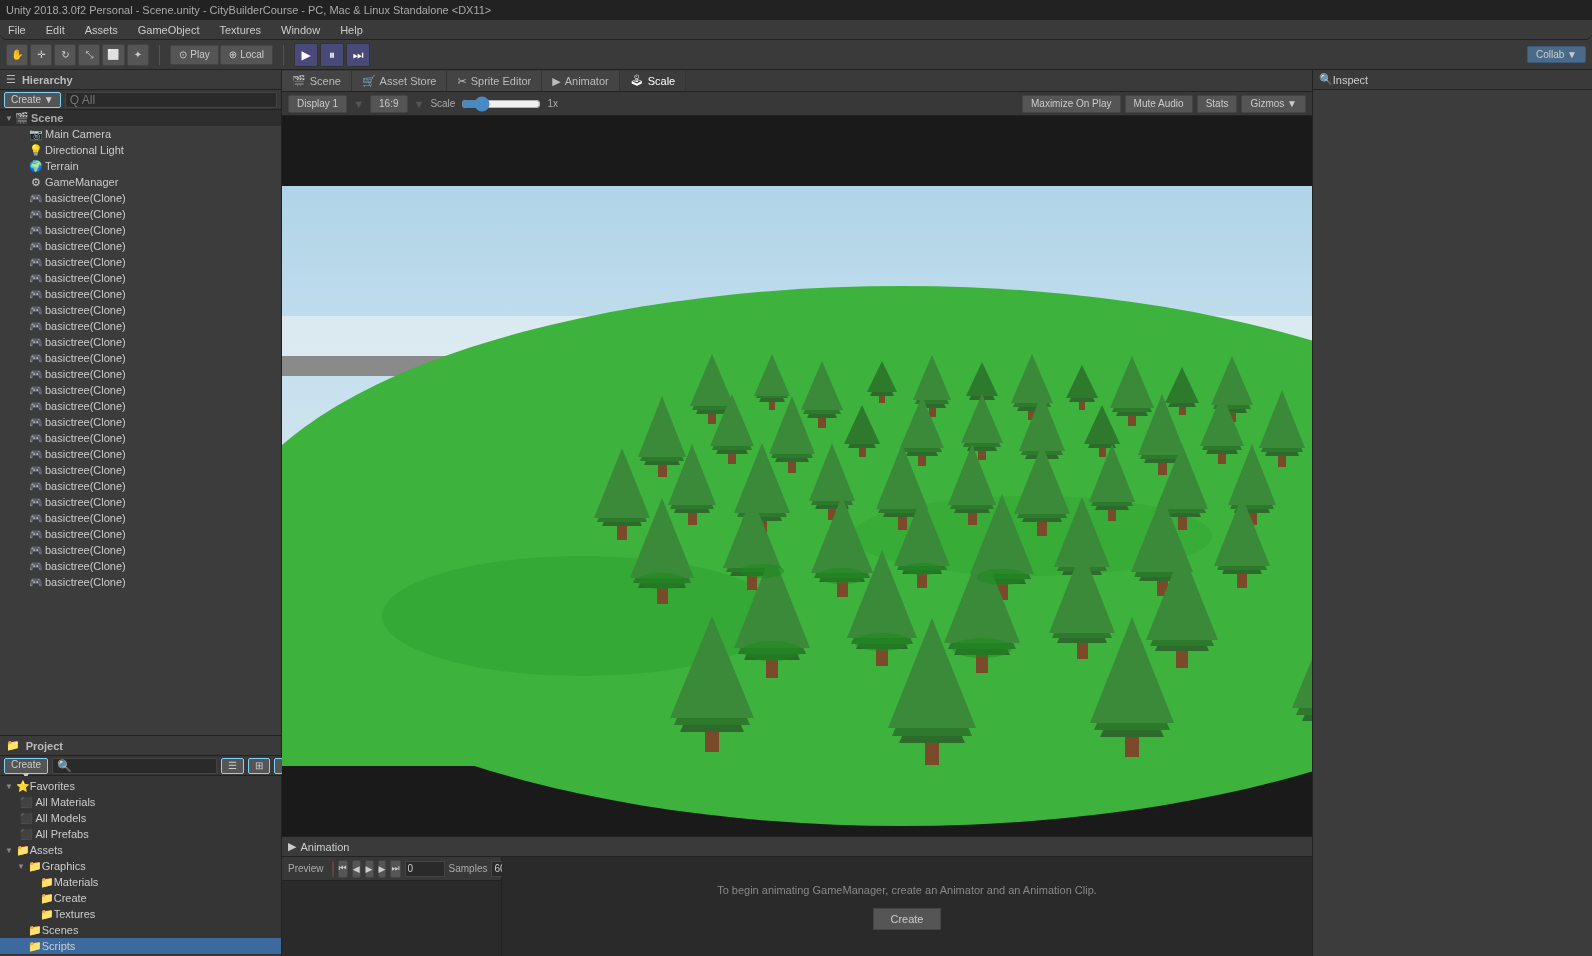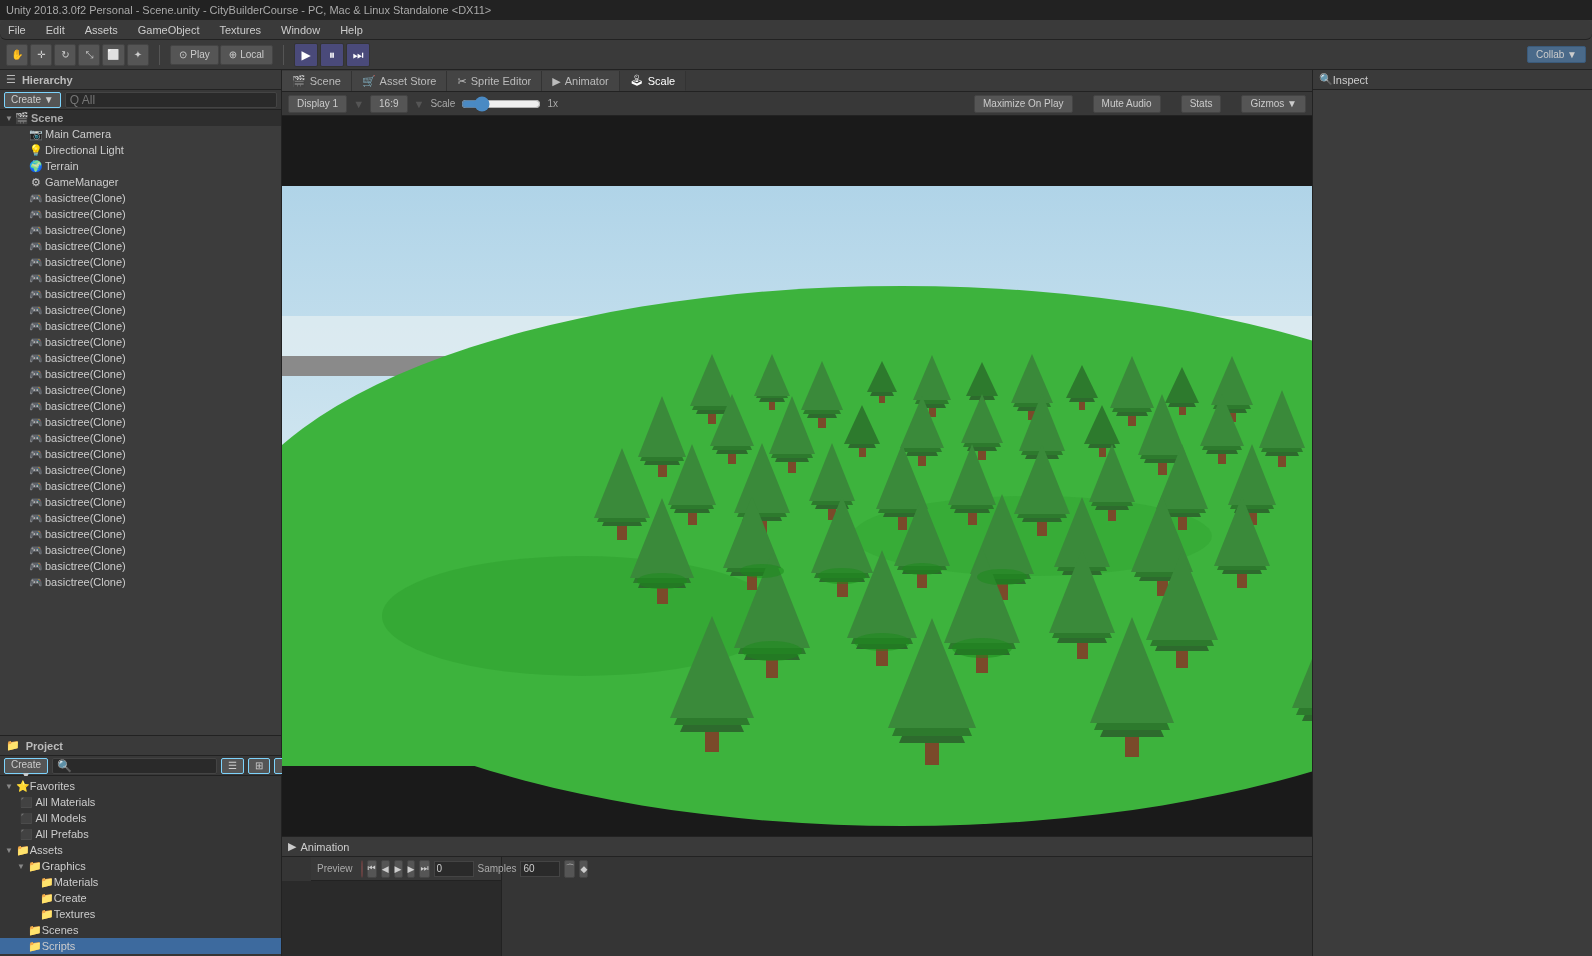--- a/index.html
+++ b/index.html
@@ -51,33 +51,33 @@
     
     #tab-bar { height: 22px; background: #3a3a3a; display: flex; align-items: flex-end; border-bottom: 1px solid #222; }
     .tab { height: 20px; padding: 0 10px; display: flex; align-items: center; font-size: 11px; cursor: pointer; background: #444; border-right: 1px solid #333; color: #bbb; gap: 4px; }
     .tab.active { background: #3c3c3c; color: #fff; border-bottom: 1px solid #3c3c3c; }
 
     
     #game-toolbar { height: 24px; background: #383838; display: flex; align-items: center; padding: 0 6px; gap: 6px; border-bottom: 1px solid #222; }
     .game-btn { height: 18px; padding: 0 8px; background: #555; border: 1px solid #444; color: #ccc; font-size: 10px; cursor: pointer; border-radius: 2px; }
     .scale-label { font-size: 10px; color: #aaa; }
     .scale-slider { width: 80px; height: 12px; accent-color: #4a8ac4; cursor: pointer; }
-    .right-btns { margin-left: auto; display: flex; gap: 20px; align-items: flex-end; }
+    .right-btns { margin-left: auto; display: flex; gap: 4px; align-items: flex-end; }
 
     
     #game-view { flex: 1; position: relative; overflow: hidden; background: #1a1a1a; }
 
     
     .game-scene { width: 100%; height: 100%; }
 
     
     #animation-panel { height: 120px; background: #353535; border-top: 1px solid #222; display: flex; flex-direction: column; }
     .anim-header { height: 20px; background: #3a3a3a; display: flex; align-items: center; padding: 0 6px; gap: 4px; border-bottom: 1px solid #222; }
     .anim-body { flex: 1; display: flex; flex-direction: column; }
-    .anim-controls { height: 24px; background: #383838; display: flex; align-items: center; padding: 0 6px; gap: 4px; border-bottom: 1px solid #222; margin-left: 29px; }
+    .anim-controls { height: 24px; background: #383838; display: flex; align-items: center; padding: 0 6px; gap: 4px; border-bottom: 1px solid #222; }
     .anim-ctrl-btn { width: 18px; height: 18px; background: #555; border: 1px solid #444; color: #ccc; font-size: 9px; cursor: pointer; display: flex; align-items: center; justify-content: center; border-radius: 2px; }
     .anim-record-btn { width: 18px; height: 18px; background: #883333; border: 1px solid #664444; border-radius: 50%; cursor: pointer; }
     .timeline-ruler { height: 16px; background: #333; display: flex; align-items: center; padding-left: 4px; border-bottom: 1px solid #222; overflow: hidden; }
     .timeline-content { flex: 1; background: #2a2a2a; display: flex; align-items: center; justify-content: center; color: #888; font-size: 11px; }
     .anim-samples { display: flex; align-items: center; gap: 4px; font-size: 10px; color: #aaa; }
     .anim-input { width: 40px; height: 16px; background: #2a2a2a; border: 1px solid #444; color: #ccc; font-size: 10px; padding: 0 2px; }
 
     
     #right-panel { width: 280px; background: #3c3c3c; border-left: 1px solid #222; display: flex; flex-direction: column; }
     .inspect-header { height: 20px; background: #3a3a3a; display: flex; align-items: center; padding: 0 6px; border-bottom: 1px solid #222; }
@@ -800,20 +800,27 @@
                 <span>Samples</span>
                 <input class="anim-input" type="text" value="60" style="">
               </div>
               <button class="anim-ctrl-btn">⌒</button>
               <button class="anim-ctrl-btn">◆</button>
             </div>
             <div style="flex:1; background:#2a2a2a; display:flex; align-items:center; justify-content:center;">
             </div>
           </div>
           <div class="anim-right">
+            <div class="timeline-content">
+              <div style="text-align:center;">
+                <span>To begin animating GameManager, create an Animator and an Animation Clip.</span>
+                <br><br>
+                <button style="padding: 4px 16px; background:#555; border:1px solid #444; color:#ccc; cursor:pointer; font-size:11px;">Create</button>
+              </div>
+            </div>
           </div>
         </div>
       </div>
     </div>
 
   </div>
 
   <div id="right-panel">
     <div class="inspect-header">
       <span>🔍</span>

